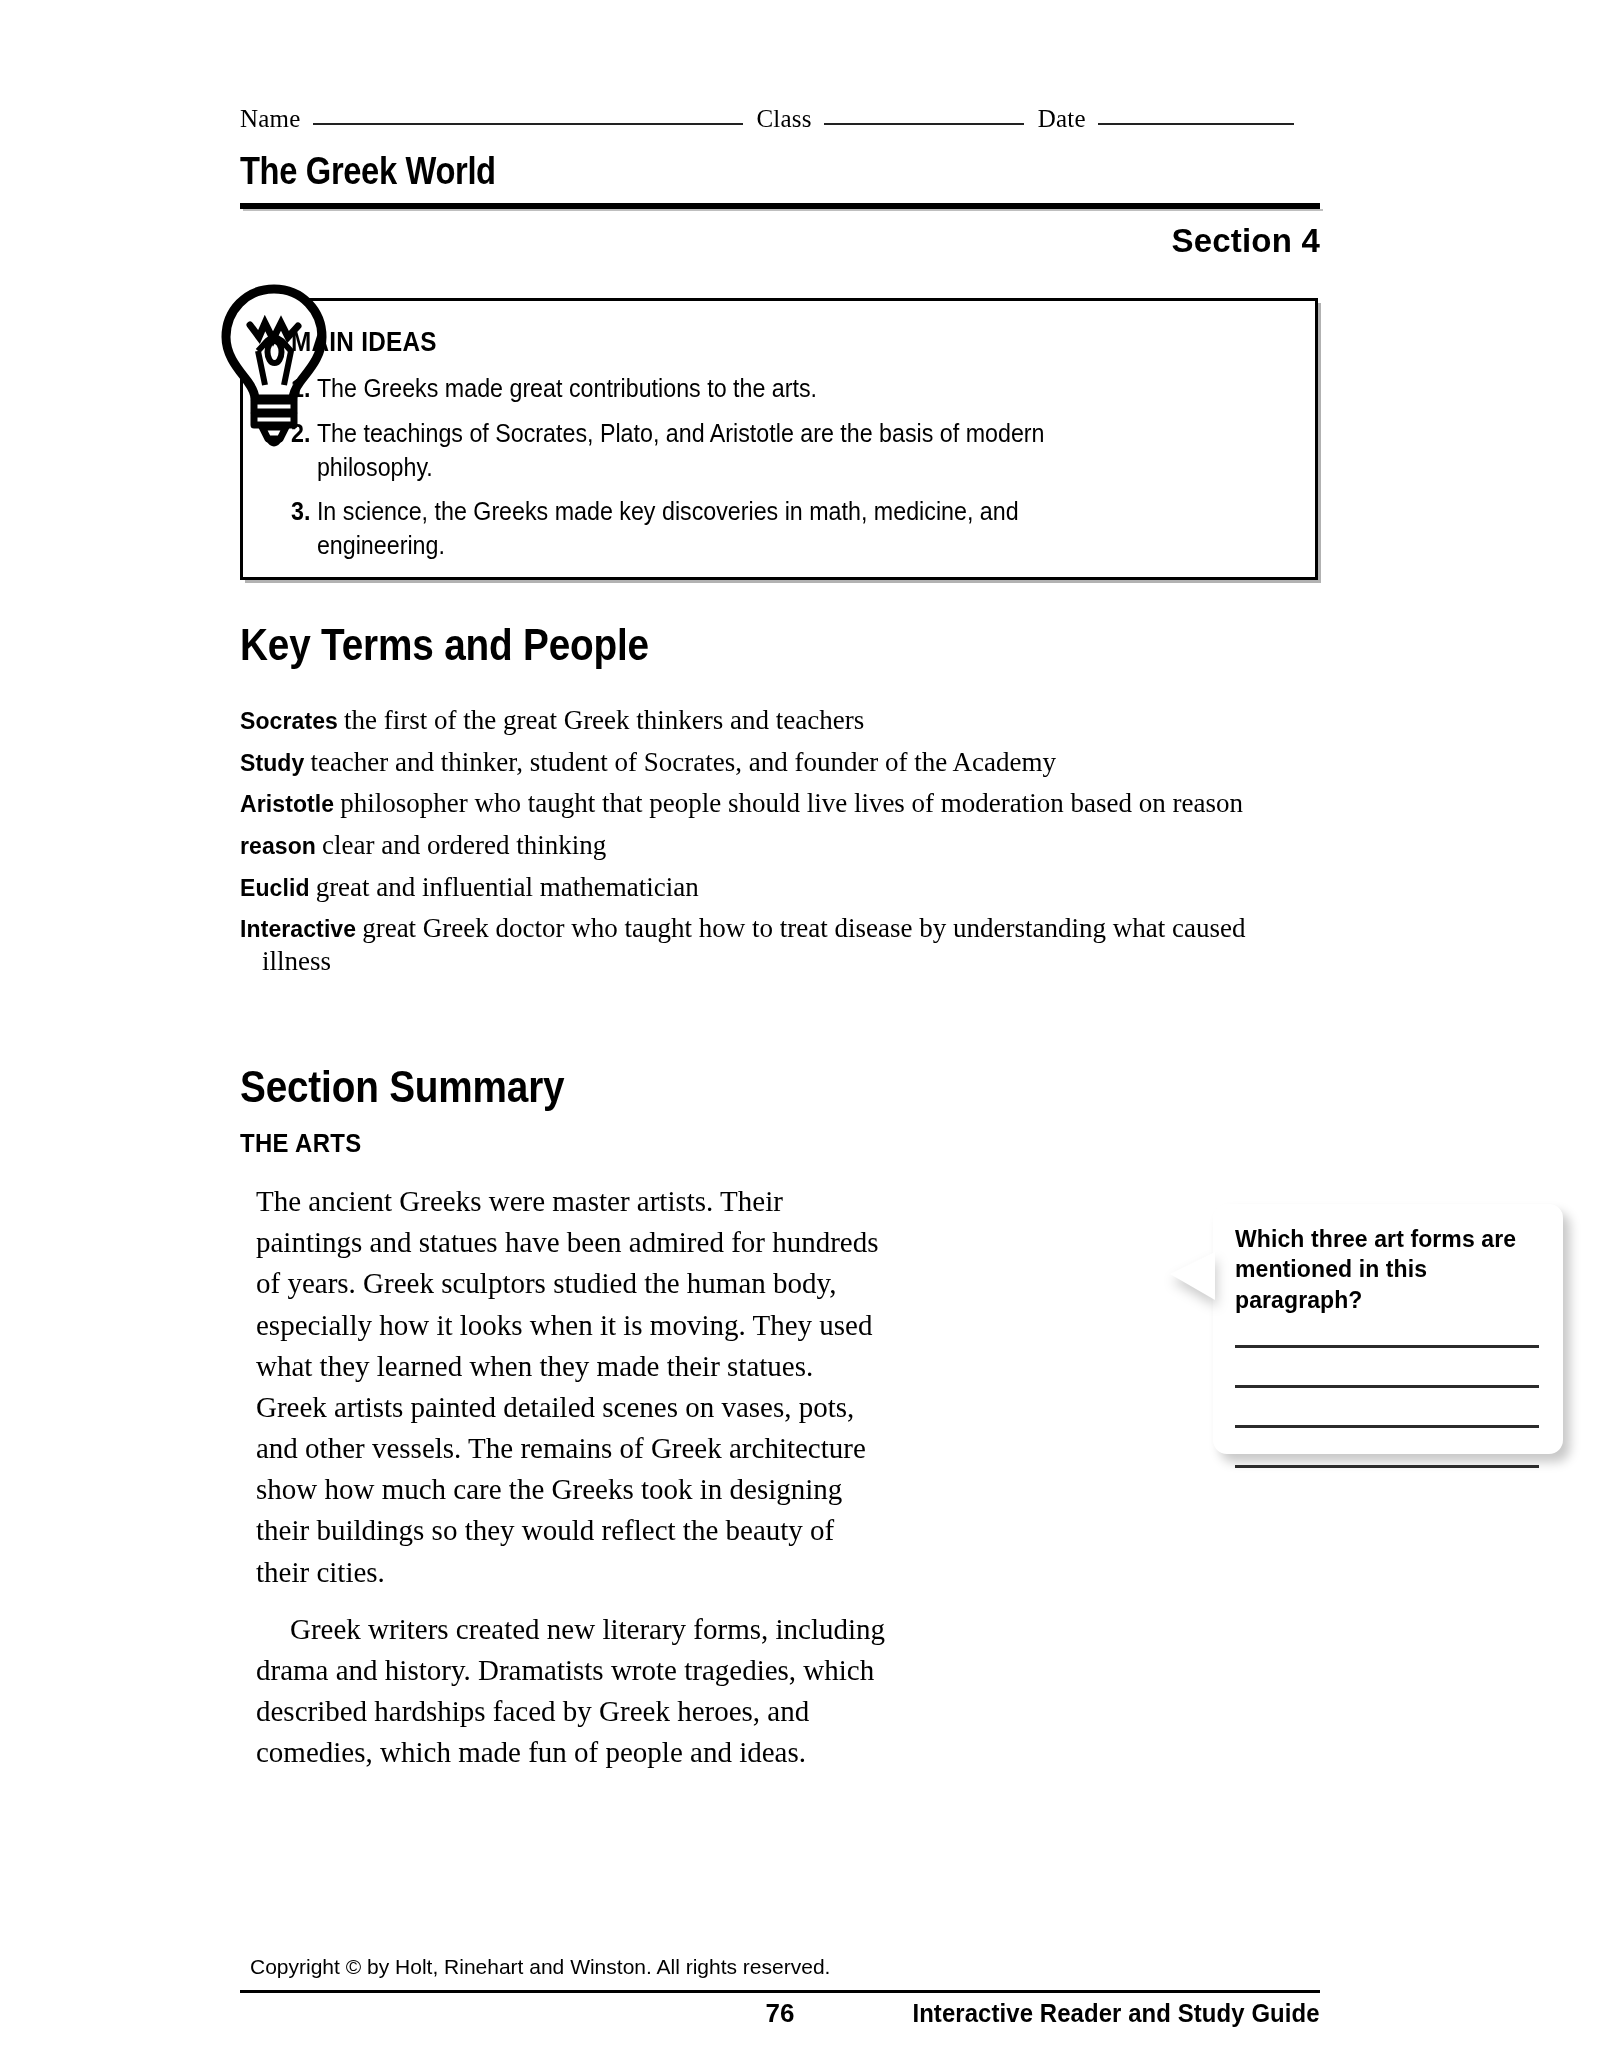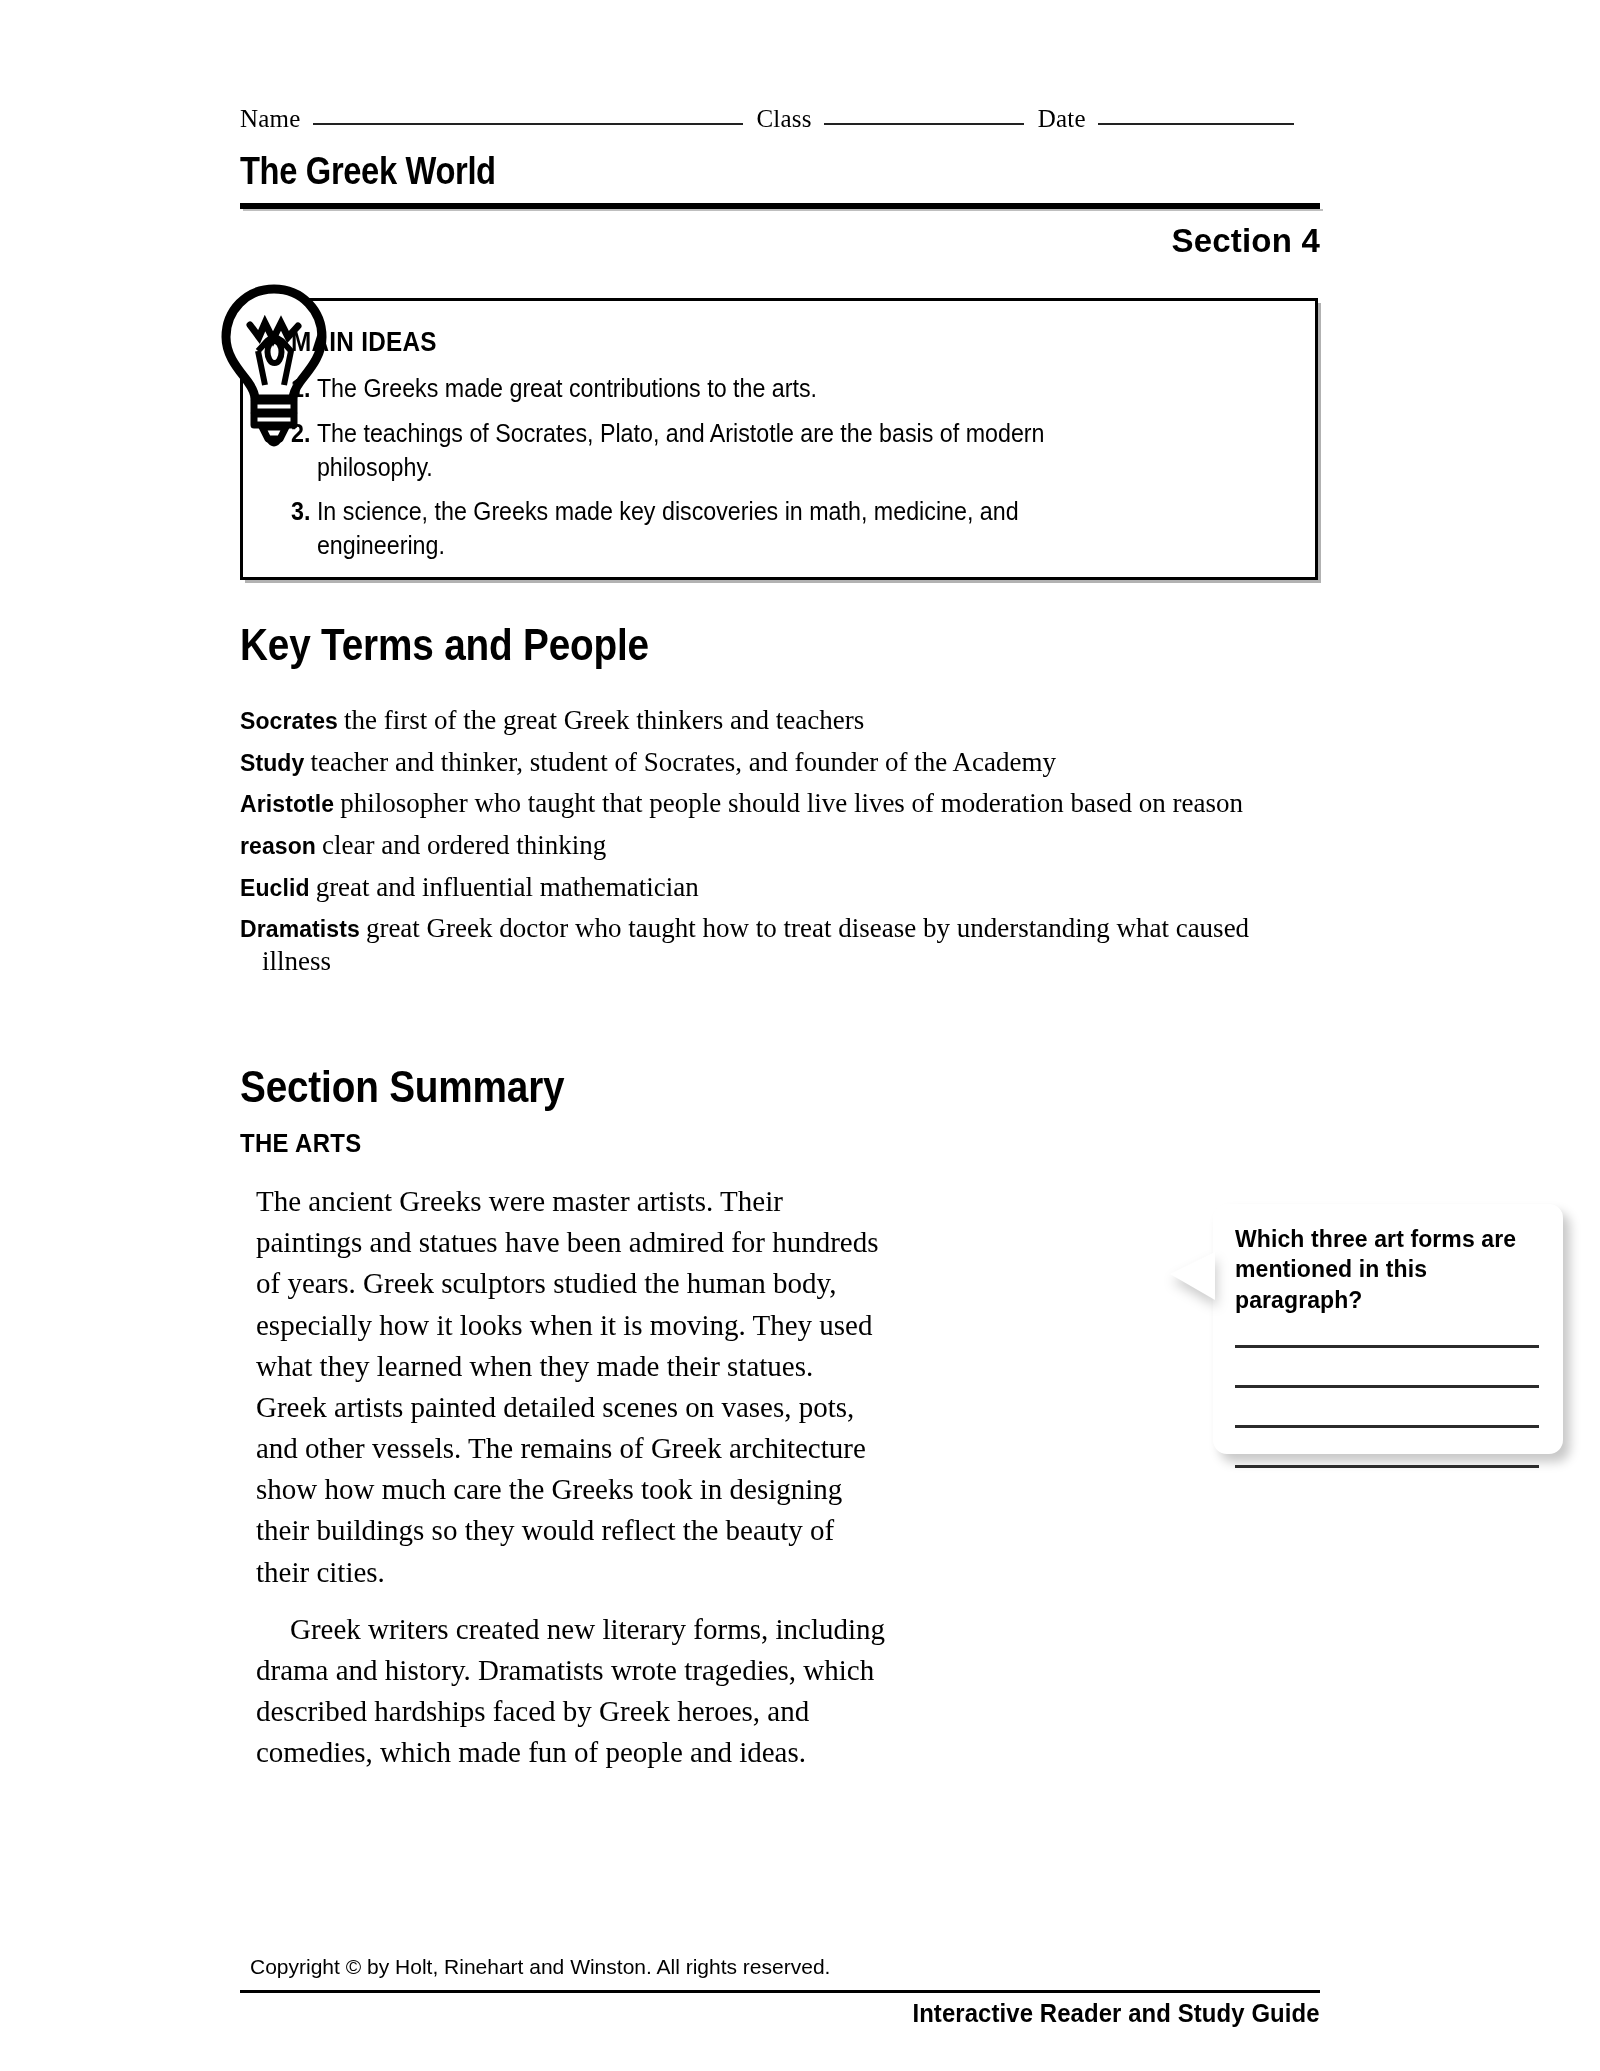--- a/index.html
+++ b/index.html
@@ -370,21 +370,21 @@
     <div class="term">
       <span class="tname">Aristotle</span><span>philosopher who taught that people should live lives of moderation based on reason</span>
     </div>
     <div class="term">
       <span class="tname">reason</span><span>clear and ordered thinking</span>
     </div>
     <div class="term">
       <span class="tname">Euclid</span><span>great and influential mathematician</span>
     </div>
     <div class="term">
-      <span class="tname">Dramatists</span><span>great Greek doctor who taught how to treat disease by understanding what caused illness</span>
+      <span class="tname">Interactive</span><span>great Greek doctor who taught how to treat disease by understanding what caused illness</span>
     </div>
   </div>
 
   <div class="h-big" id="h-summary">Section Summary</div>
   <div class="subhead">THE ARTS</div>
 
   <div class="bodycol">
     <p>The ancient Greeks were master artists. Their paintings and statues have been admired for hundreds of years. Greek sculptors studied the human body, especially how it looks when it is moving. They used what they learned when they made their statues. Greek artists painted detailed scenes on vases, pots, and other vessels. The remains of Greek architecture show how much care the Greeks took in designing their buildings so they would reflect the beauty of their cities.</p>
     <p class="indent">Greek writers created new literary forms, including drama and history. Dramatists wrote tragedies, which described hardships faced by Greek heroes, and comedies, which made fun of people and ideas.</p>
   </div>
@@ -396,17 +396,18 @@
       <div class="answer-line"></div>
       <div class="answer-line"></div>
       <div class="answer-line"></div>
       <div class="answer-line"></div>
     </div>
   </div>
 
   <div class="copyright">Copyright © by Holt, Rinehart and Winston. All rights reserved.</div>
   <div class="footer-rule"></div>
   <div class="footer-row">
+    <span class="page-num">76</span>
     <span class="footer-title">Interactive Reader and Study Guide</span>
   </div>
 
  </div>
 </div>
 
 </body></html>

